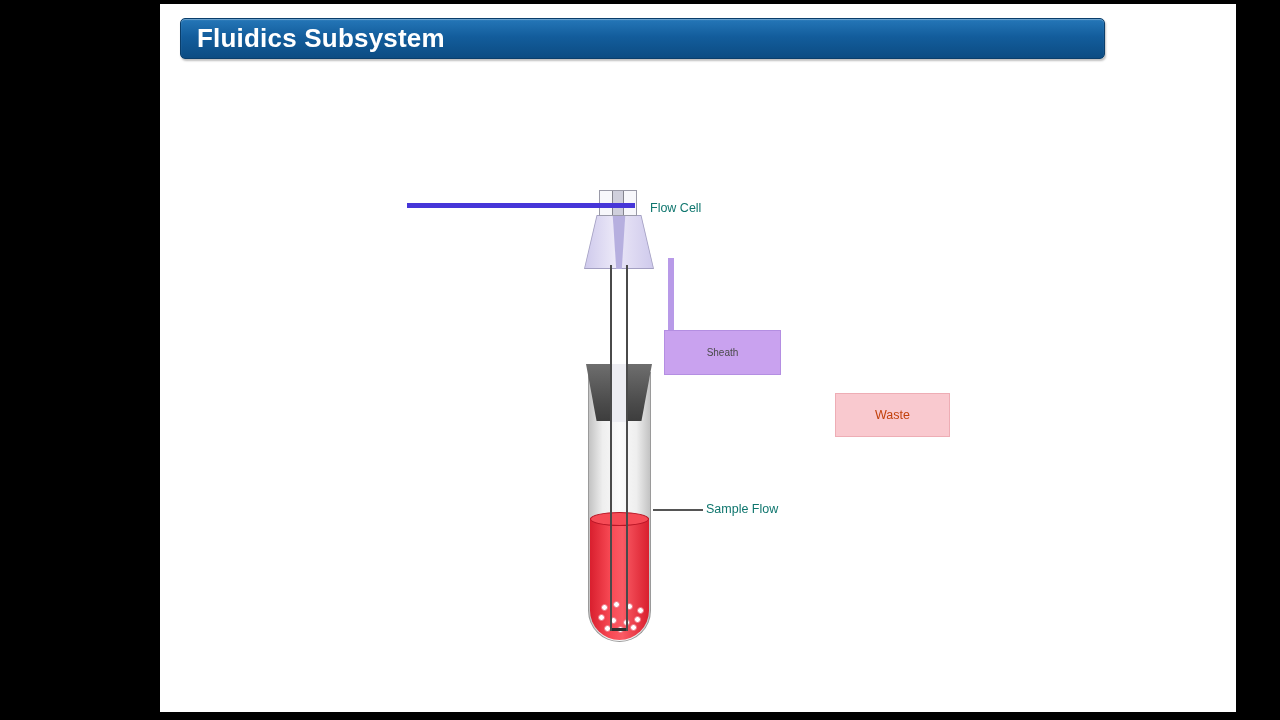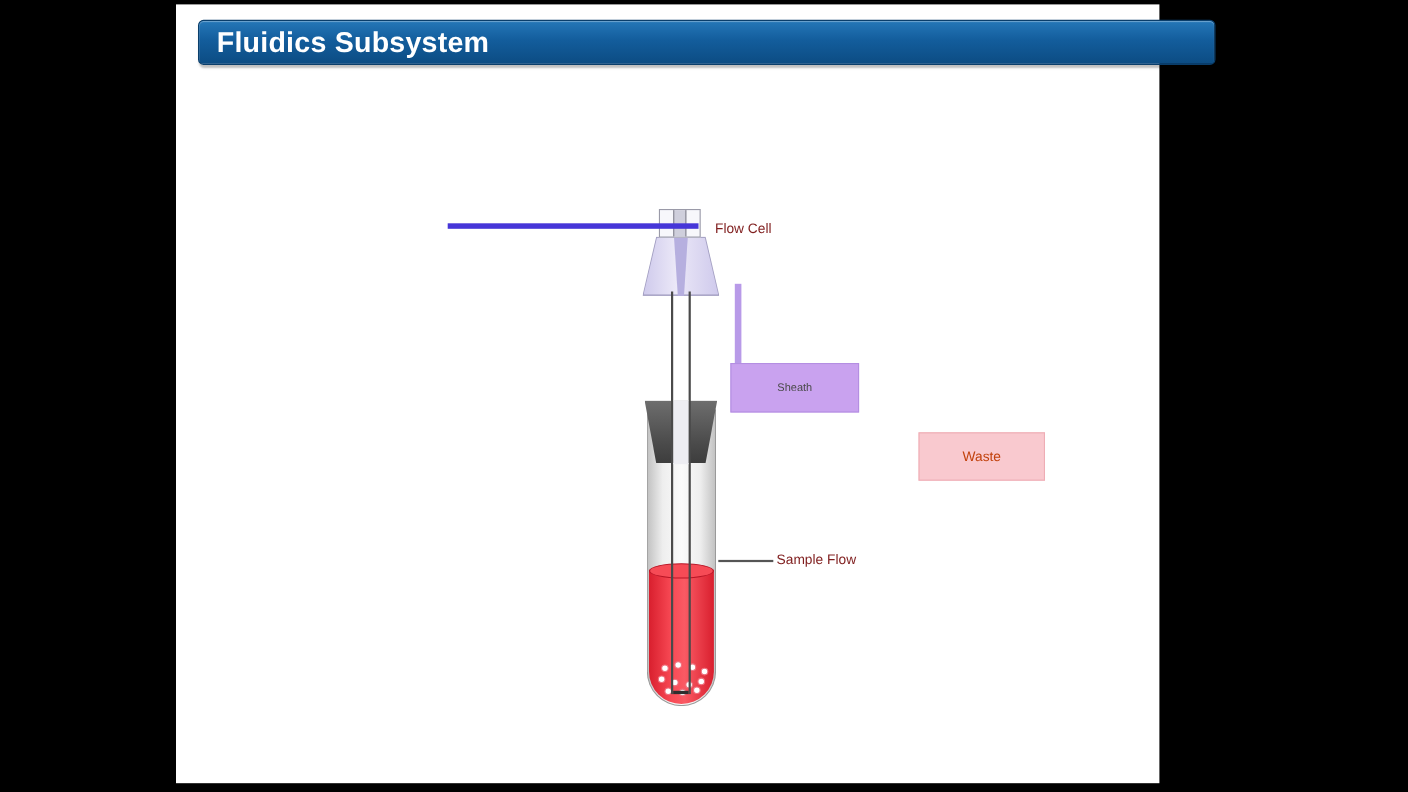--- a/index.html
+++ b/index.html
@@ -1,20 +1,20 @@
 <!DOCTYPE html>
 <html><head>
 <meta charset="utf-8">
 <style>
   * { margin:0; padding:0; box-sizing:border-box; }
   html,body { width:1280px; height:720px; overflow:hidden; }
   body { background:#000; position:relative; font-family:"Liberation Sans", sans-serif; }
   .abs { position:absolute; }
 
-  .slide { position:absolute; left:160px; top:4px; width:894px; height:708px; background:#ffffff; }
+  .slide { position:absolute; left:160px; top:4px; width:1076px; height:708px; background:#ffffff; }
 
   
   .title-banner {
     left:20px; top:14px; width:925px; height:41px;
     border:1px solid #0a3e6b; border-radius:5px;
     background:linear-gradient(180deg,#2577b8 0%,#135d9c 45%,#0c4c83 100%);
     box-shadow: inset 0 1px 1px rgba(255,255,255,.35), 1px 2px 2px rgba(0,0,0,.25);
     display:flex; align-items:center; padding-left:16px;
   }
   .title-text { color:#ffffff; font-size:26px; font-weight:600; letter-spacing:.2px; }
@@ -93,21 +93,21 @@
     left:426px; top:360px; width:66px; height:57px;
     background:linear-gradient(180deg,#6e6e6e 0%,#4a4a4a 70%,#3d3d3d 100%);
     clip-path:polygon(0 0,100% 0,84% 100%,16% 100%);
     z-index:5;
   }
   .bubbles-layer { position:absolute; inset:0; z-index:4; pointer-events:none; }
   .bubble { position:absolute; width:7px; height:7px; border-radius:50%;
     background:#ffffff; border:1.5px solid #ef6e7c; }
 
   
-  .diagram-label { color:#7f1d1d; font-size:12.5px; z-index:8;text-align:right; }
+  .diagram-label { color:#0f766e; font-size:12.5px; z-index:8;text-align:right; }
   .flow-cell-label { left:490px; top:197px; }
   .sample-tube-label { left:546px; top:498px; }
   .sample-tube-pointer { left:493px; top:505px; width:50px; height:1.5px; background:#555555; z-index:8; }
 </style>
 </head>
 <body>
 
 <div class="slide">
 
   <div class="abs title-banner">

